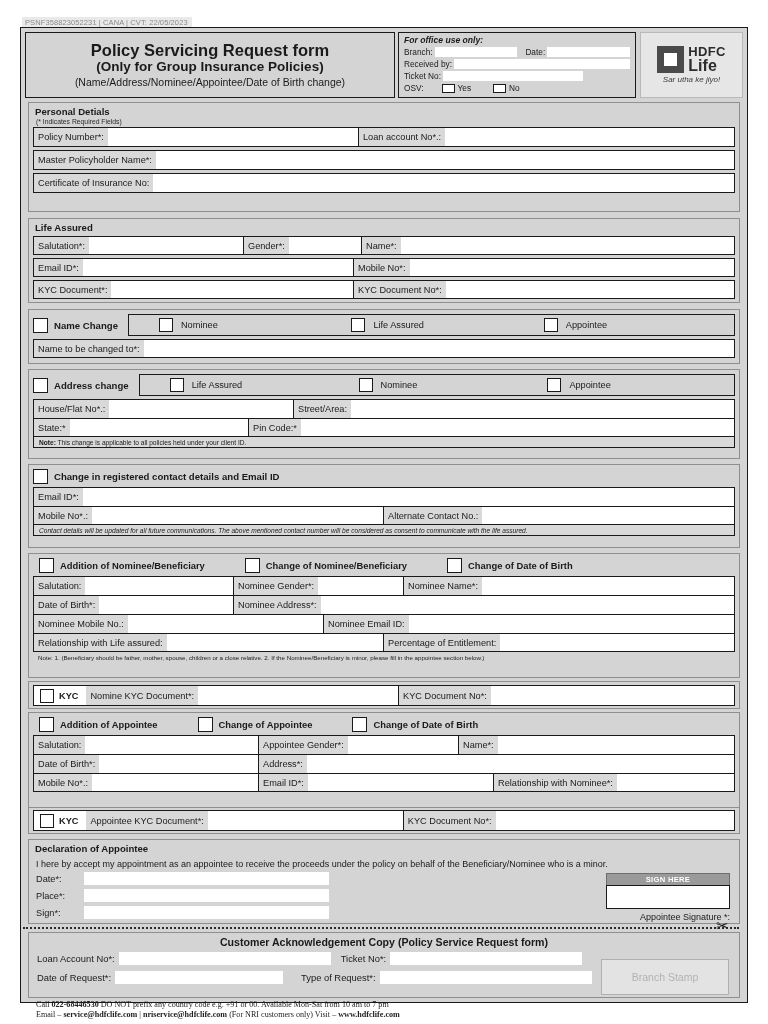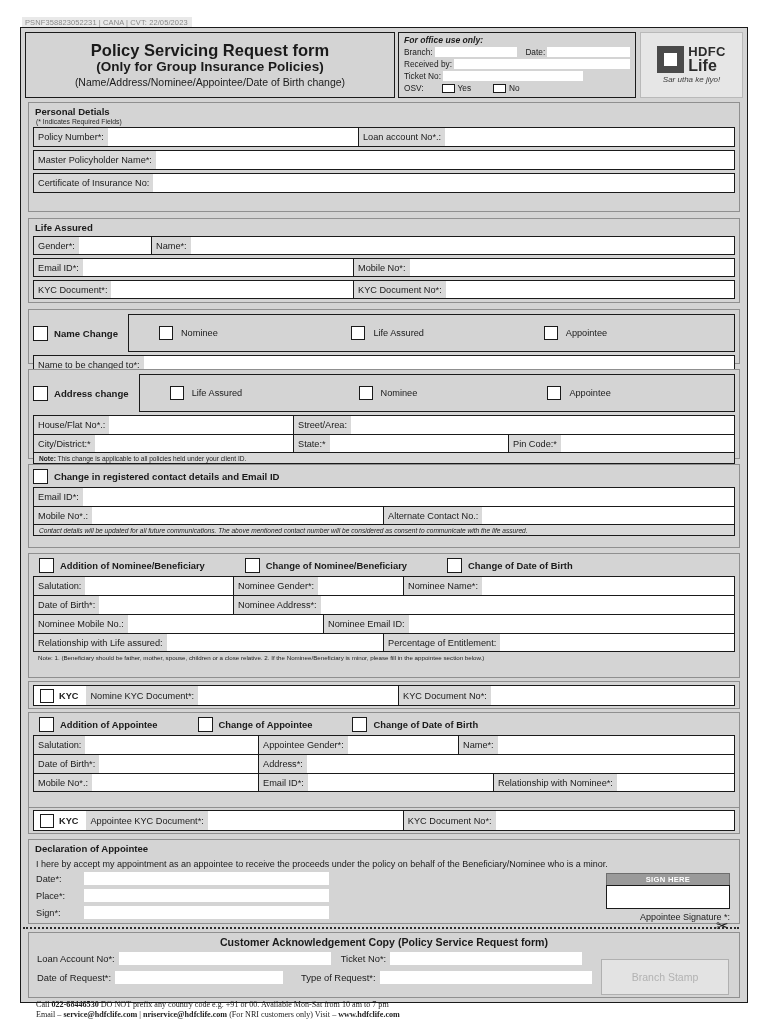--- a/index.html
+++ b/index.html
@@ -73,21 +73,21 @@
     margin:0 4px 3px 4px;border:1.3px solid #1a1a1a;background:#d9d9d9;
     font-size:6.6px;padding:1.5px 5px;box-sizing:border-box;
   }
   .notebar b{font-size:6.6px;}
   .notebar.ital{font-style:italic;}
 
   
   .cbrow{display:flex;align-items:center;margin:4px 4px 3px 4px;border-radius:7px;}
   .cb{width:15px;height:15px;background:#fff;border:1.6px solid #1a1a1a;box-sizing:border-box;flex:none;}
   .cblabel{font-size:9.6px;font-weight:bold;margin-left:6px;white-space:nowrap;}
-  .optbox{display:flex;align-items:center;flex:1;margin-left:10px;border:1.3px solid #1a1a1a;background:#d4d4d4;height:38px;box-sizing:border-box;padding-left:22px;}
+  .optbox{display:flex;align-items:center;flex:1;margin-left:10px;border:1.3px solid #1a1a1a;background:#d4d4d4;height:22px;box-sizing:border-box;padding-left:22px;}
   .opt{display:flex;align-items:center;width:33%;}
   .opt .cb{width:14px;height:14px;}
   .opt span{font-size:9.2px;margin-left:8px;}
 
   .cbinline{display:flex;align-items:center;margin-right:34px;}
   .cbinline span{font-size:9.4px;font-weight:bold;margin-left:6px;white-space:nowrap;}
 
   
   .kycrow{display:flex;align-items:center;border:1.3px solid #1a1a1a;background:#fff;margin:0 4px 4px 4px;height:21px;box-sizing:border-box;}
   .kycrow .kcb{width:14px;height:14px;background:#fff;border:1.5px solid #1a1a1a;margin:0 5px 0 6px;box-sizing:border-box;flex:none;}
@@ -202,20 +202,24 @@
           <span class="lbl">Certificate of Insurance No:</span>
           <span class="inp"></span>
         </div>
       </div>
     </div>
 
     <div class="sec" style="top:190px;height:85px;">
       <div class="sec-title" style="padding-bottom:3px">Life Assured</div>
 
       <div class="frow h19">
+        <div class="cell" style="width:210px">
+          <span class="lbl">Salutation*:</span>
+          <span class="inp"></span>
+        </div>
         <div class="cell" style="width:118px">
           <span class="lbl">Gender*:</span>
           <span class="inp"></span>
         </div>
         <div class="cell" style="flex:1">
           <span class="lbl">Name*:</span>
           <span class="inp"></span>
         </div>
       </div>
 
@@ -294,24 +298,20 @@
           <span class="lbl">House/Flat No*.:</span>
           <span class="inp"></span>
         </div>
         <div class="cell" style="flex:1">
           <span class="lbl">Street/Area:</span>
           <span class="inp"></span>
         </div>
       </div>
 
       <div class="frow h19" style="margin-bottom:0">
-        <div class="cell" style="width:260px">
-          <span class="lbl">City/District:*</span>
-          <span class="inp"></span>
-        </div>
         <div class="cell" style="width:215px">
           <span class="lbl">State:*</span>
           <span class="inp"></span>
         </div>
         <div class="cell" style="flex:1">
           <span class="lbl">Pin Code:*</span>
           <span class="inp"></span>
         </div>
       </div>
 

